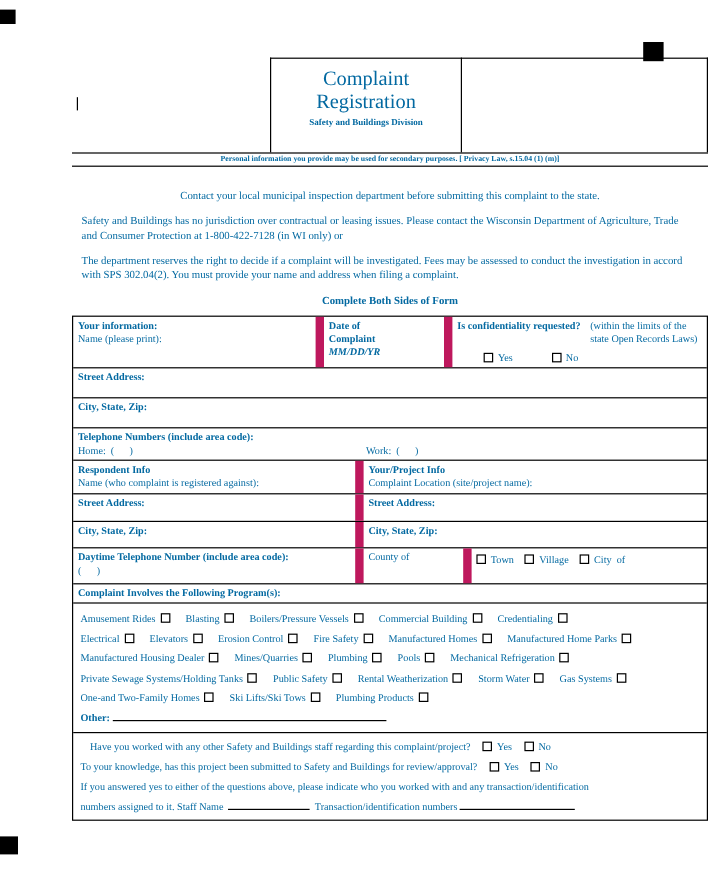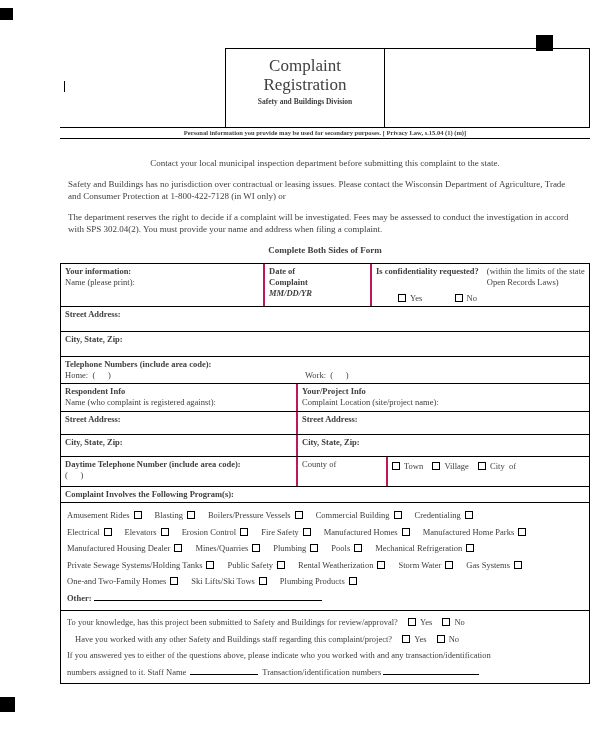--- a/index.html
+++ b/index.html
@@ -1,19 +1,19 @@
 <!DOCTYPE html>
 <html><head>
 <meta charset="utf-8">
 <style>
   * { margin:0; padding:0; box-sizing:border-box; }
   html,body { background:#ffffff; }
   body { width:600px; height:730px; overflow:hidden; }
   .page { position:relative; width:600px; height:730px; background:#fff;
-          font-family:"Liberation Serif", serif; color:#404040; }
+          font-family:"Liberation Serif", serif; color:#0369a1; }
   .corner { position:absolute; background:#000; }
   .corner.tl { left:0; top:8px; width:13px; height:12px; }
   .corner.tr { left:536px; top:35px; width:17px; height:16px; }
   .corner.bl { left:0; top:697px; width:15px; height:15px; }
 
   .doc { position:absolute; left:60px; top:48px; width:530px; }
 
   
   .header { display:flex; height:80px; border-bottom:1px solid #000; }
   .h-left { width:165px; position:relative; }
@@ -27,21 +27,21 @@
   hr.thin { border:none; border-top:1px solid #000; }
 
   .contact { font-size:9px; text-align:center; margin-top:19px; line-height:11px; }
   .para { font-size:9px; margin-top:9px; padding:0 14px 0 8px; line-height:12px; }
   .complete { font-size:9px; font-weight:bold; text-align:center; margin-top:10px; }
 
   
   .table { border:1px solid #000; margin-top:8px; font-size:8.5px; line-height:11px; }
   .row { display:flex; border-top:1px solid #000; }
   .row:first-child { border-top:none;gap:37px; }
-  .cell { padding:2px 4px; border-left:2px solid #be185d; }
+  .cell { padding:2px 4px; border-left:7px solid #be185d; }
   .cell:first-child { border-left:none; }
   .cell.full { flex:1; }
   .b { font-weight:bold; }
   .bi { font-weight:bold; font-style:italic; }
   .pre { white-space:pre; }
 
   .checkbox { display:inline-block; width:8px; height:8px; border:1px solid #000;
               vertical-align:-1px; background:#fff; }
   .cb-pair { white-space:nowrap; }
   .cb-pair .checkbox { margin-right:4px; }
@@ -222,30 +222,30 @@
             <div class="prog-line"><span class="prog-item"><span>Manufactured Housing Dealer</span><span class="checkbox"></span></span><span class="prog-item"><span>Mines/Quarries</span><span class="checkbox"></span></span><span class="prog-item"><span>Plumbing</span><span class="checkbox"></span></span><span class="prog-item"><span>Pools</span><span class="checkbox"></span></span><span class="prog-item"><span>Mechanical Refrigeration</span><span class="checkbox"></span></span></div>
             <div class="prog-line"><span class="prog-item"><span>Private Sewage Systems/Holding Tanks</span><span class="checkbox"></span></span><span class="prog-item"><span>Public Safety</span><span class="checkbox"></span></span><span class="prog-item"><span>Rental Weatherization</span><span class="checkbox"></span></span><span class="prog-item"><span>Storm Water</span><span class="checkbox"></span></span><span class="prog-item"><span>Gas Systems</span><span class="checkbox"></span></span></div>
             <div class="prog-line"><span class="prog-item"><span>One-and Two-Family Homes</span><span class="checkbox"></span></span><span class="prog-item"><span>Ski Lifts/Ski Tows</span><span class="checkbox"></span></span><span class="prog-item"><span>Plumbing Products</span><span class="checkbox"></span></span></div>
           </div>
         <div class="other-line">
           <span class="b">Other:</span><span class="blank other-blank"></span>
         </div>
       </div>
 
       <div class="row r11">
+        <div class="q-line indent">
+          <span>Have you worked with any other Safety and Buildings staff regarding this complaint/project?</span>
+          <span class="cb-pair"><span class="checkbox"></span><span>Yes</span></span>
+          <span class="cb-pair"><span class="checkbox"></span><span>No</span></span>
+        </div>
         <div class="q-line">
           <span>To your knowledge, has this project been submitted to Safety and Buildings for review/approval?</span>
           <span class="cb-pair"><span class="checkbox"></span><span>Yes</span></span>
           <span class="cb-pair"><span class="checkbox"></span><span>No</span></span>
         </div>
-        <div class="q-line indent">
-          <span>Have you worked with any other Safety and Buildings staff regarding this complaint/project?</span>
-          <span class="cb-pair"><span class="checkbox"></span><span>Yes</span></span>
-          <span class="cb-pair"><span class="checkbox"></span><span>No</span></span>
-        </div>
         <div class="q-line">If you answered yes to either of the questions above, please indicate who you worked with and any transaction/identification</div>
         <div class="q-line">
           <span>numbers assigned to it.  Staff Name</span><span class="blank staff-blank"></span><span>Transaction/identification numbers</span><span class="blank trans-blank"></span>
         </div>
       </div>
 
     </div>
   </div>
 </div>
 

